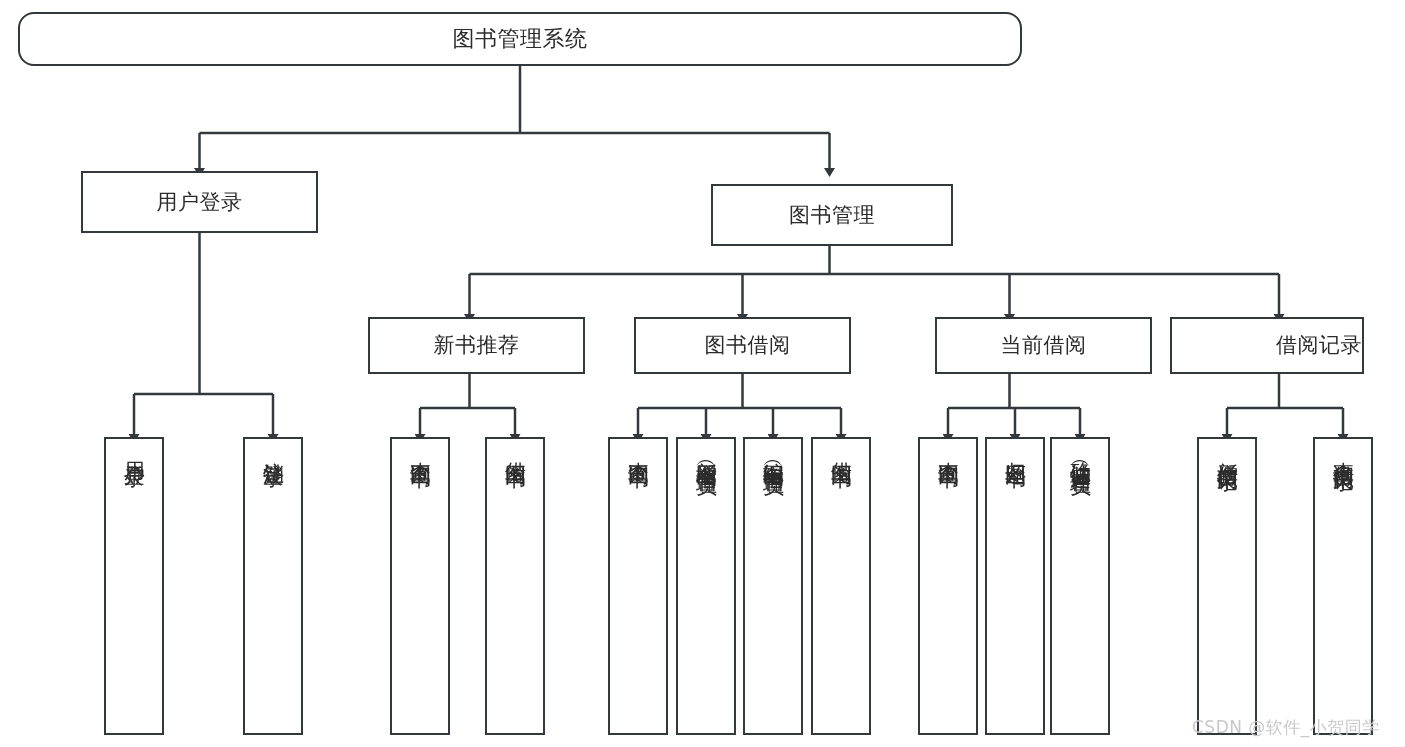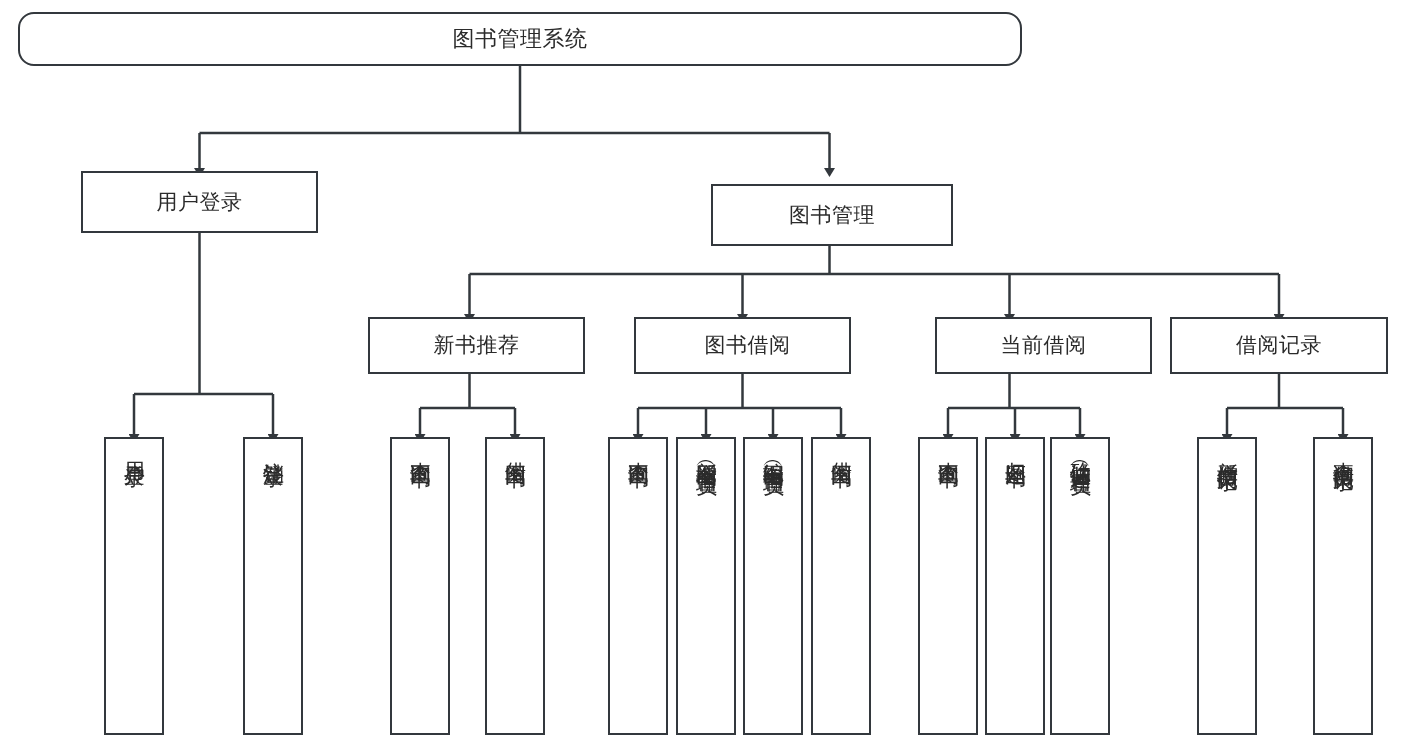--- a/index.html
+++ b/index.html
@@ -131,21 +131,21 @@
       </div>
       <div class="node " style="left: 361px; top: 317px; width: 217px; height: 57px; margin-left: 7px;">
         <span class="label">新书推荐</span>
       </div>
       <div class="node " style="left: 634px; top: 317px; width: 217px; height: 57px; padding-left: 10px;">
         <span class="label">图书借阅</span>
       </div>
       <div class="node " style="left: 901px; top: 317px; width: 217px; height: 57px; margin-left: 34px;">
         <span class="label">当前借阅</span>
       </div>
-      <div class="node " style="left: 1170px; top: 317px; width: 218px; height: 57px;">
+      <div class="node " style="left: 1170px; top: 317px; width: 194px; height: 57px; justify-content: flex-end;">
         <span class="label">借阅记录</span>
       </div>
       <div class="node vertical " style="left: 104px; top: 437px; width: 60px; height: 298px;">
         <span class="label">用户登录</span>
       </div>
       <div class="node vertical " style="left: 243px; top: 437px; width: 60px; height: 298px;">
         <span class="label">注销登录</span>
       </div>
       <div class="node vertical " style="left: 390px; top: 437px; width: 60px; height: 298px;">
         <span class="label">查询图书</span>
@@ -175,13 +175,14 @@
         <span class="label">确认归还（管理员）</span>
       </div>
       <div class="node vertical tall" style="left: 1197px; top: 437px; width: 60px; height: 298px;">
         <span class="label">新增借阅记录</span>
       </div>
       <div class="node vertical tall" style="left: 1313px; top: 437px; width: 60px; height: 298px;">
         <span class="label">查询借阅记录</span>
       </div>
     </div>
 
+  <div class="watermark" style="left:1192px; top:716px;">CSDN @软件_小贺同学</div>
 </div>
 
 </body></html>

